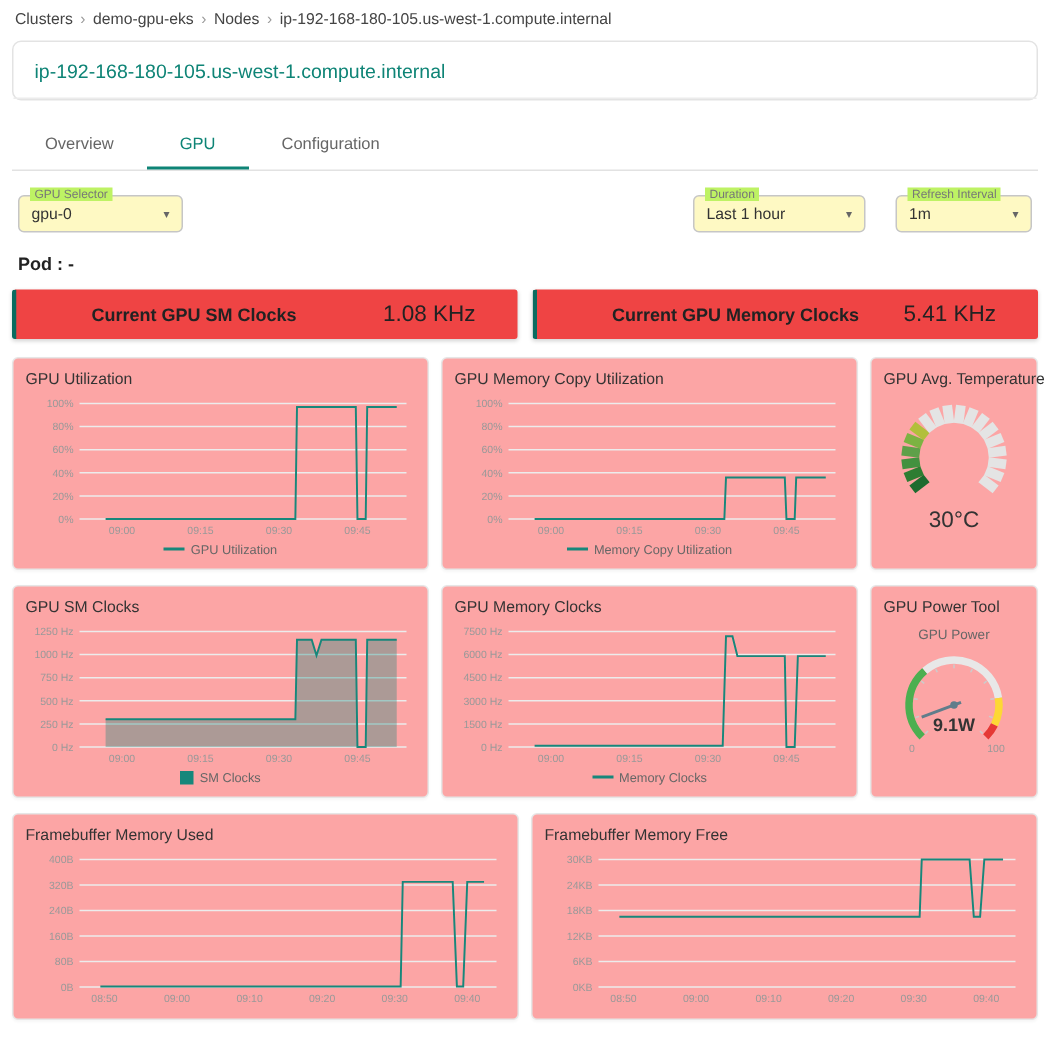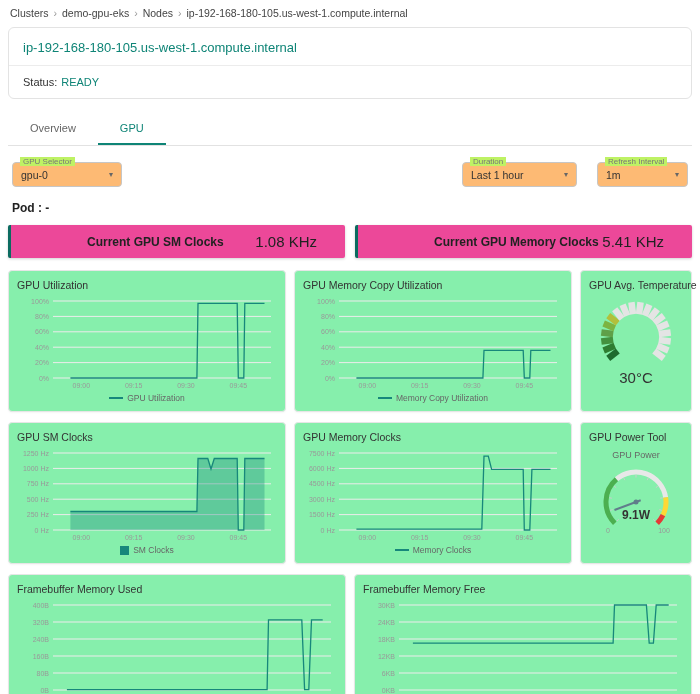--- a/index.html
+++ b/index.html
@@ -25,35 +25,35 @@
   
   .tabs { display:flex; margin:14px 8px 0; border-bottom:1px solid #e2e2e2; }
   .tab { padding:9px 22px; font-size:11px; color:#666; cursor:pointer; }
   .tab.active { color:#0e8476; border-bottom:2px solid #0e8476; font-weight:500; }
 
   
   .controls { display:flex; justify-content:space-between; align-items:flex-end; padding:16px 12px 4px; }
   .controls-right { display:flex; gap:20px; }
   .control { position:relative; }
   .control-label { position:absolute; top:-5px; left:8px; background:#bef264; padding:0 3px; font-size:8px; color:#777; white-space:nowrap; }
-  .select { display:flex; align-items:center; justify-content:space-between; border:1px solid #c6c6c6; border-radius:4px; height:25px; padding:0 8px; font-size:10.5px; color:#333; cursor:pointer; background:#fdba74; }
+  .select { display:flex; align-items:center; justify-content:space-between; border:1px solid #c6c6c6; border-radius:4px; height:25px; padding:0 8px; font-size:10.5px; color:#333; cursor:pointer; background:#fef9c3; }
   .w-gpu { width:110px; } .w-dur { width:115px; } .w-ref { width:91px; }
   .arrow { font-size:8px; color:#666; margin-left:8px; }
 
   .pod { padding:10px 12px 8px; font-size:12px; font-weight:600; color:#222; }
 
   
   .stats { display:flex; gap:10px; margin:2px 8px 12px; }
-  .stat-card { flex:1; display:flex; justify-content:space-between; align-items:center; background:#ec4899; border-left:3px solid #0b6b60; box-shadow:0 1px 3px rgba(0,0,0,.18); padding:8px 28px 8px 76px; border-radius:2px; }
+  .stat-card { flex:1; display:flex; justify-content:space-between; align-items:center; background:#ef4444; border-left:3px solid #0b6b60; box-shadow:0 1px 3px rgba(0,0,0,.18); padding:8px 28px 8px 50px; border-radius:2px; }
   .stat-label { font-size:12px; font-weight:700; color:#222; }
   .stat-value { font-size:15px; color:#222; }
 
   
   .row { display:flex; gap:8px; margin:0 8px 10px; align-items:stretch; }
-  .card { background:#86efac; border:1px solid #e6e6e6; border-radius:4px; padding:8px; box-shadow:0 1px 2px rgba(0,0,0,.04); }
+  .card { background:#fca5a5; border:1px solid #e6e6e6; border-radius:4px; padding:8px; box-shadow:0 1px 2px rgba(0,0,0,.04); }
   .chart-card { flex:1; min-width:0; }
   .gauge-card { width:112px; flex:0 0 112px; display:flex; flex-direction:column; align-items:center; }
   .gauge-card .chart-title { align-self:flex-start; }
   .chart-title { font-size:10.5px; color:#333; margin-bottom:4px; white-space:nowrap; overflow:hidden; }
   .gauge-label { font-size:9px; color:#666; text-align:center; margin:3px 0 0; }
   .chart-holder { line-height:0; }
   .legend { text-align:center; font-size:8.5px; color:#666; margin-top:3px; display:flex; justify-content:center; align-items:center; gap:4px; cursor:pointer; line-height:1; }
   .lg-line { width:14px; height:2px; background:#17877b; display:inline-block; }
   .lg-sq { width:9px; height:9px; background:#17877b; display:inline-block; }
 
@@ -70,28 +70,26 @@
     <span class="crumb">demo-gpu-eks</span>
     <span class="sep">›</span>
     <span class="crumb">Nodes</span>
     <span class="sep">›</span>
     <span class="crumb current">ip-192-168-180-105.us-west-1.compute.internal</span>
   </div>
 
   <div class="header-card">
     <div class="header-title">ip-192-168-180-105.us-west-1.compute.internal</div>
     <div class="header-divider"></div>
-    <div class="header-status">
-      <span>Status:</span><span class="status-value">READY</span>
-    </div>
   </div>
 
   <div class="tabs">
     <div class="tab">Overview</div>
     <div class="tab active">GPU</div>
+    <div class="tab">Configuration</div>
   </div>
 
   <div class="controls">
     <div class="control">
       <span class="control-label">GPU Selector</span>
       <div class="select w-gpu">
         <span>gpu-0</span>
         <span class="arrow">▾</span>
       </div>
     </div>

